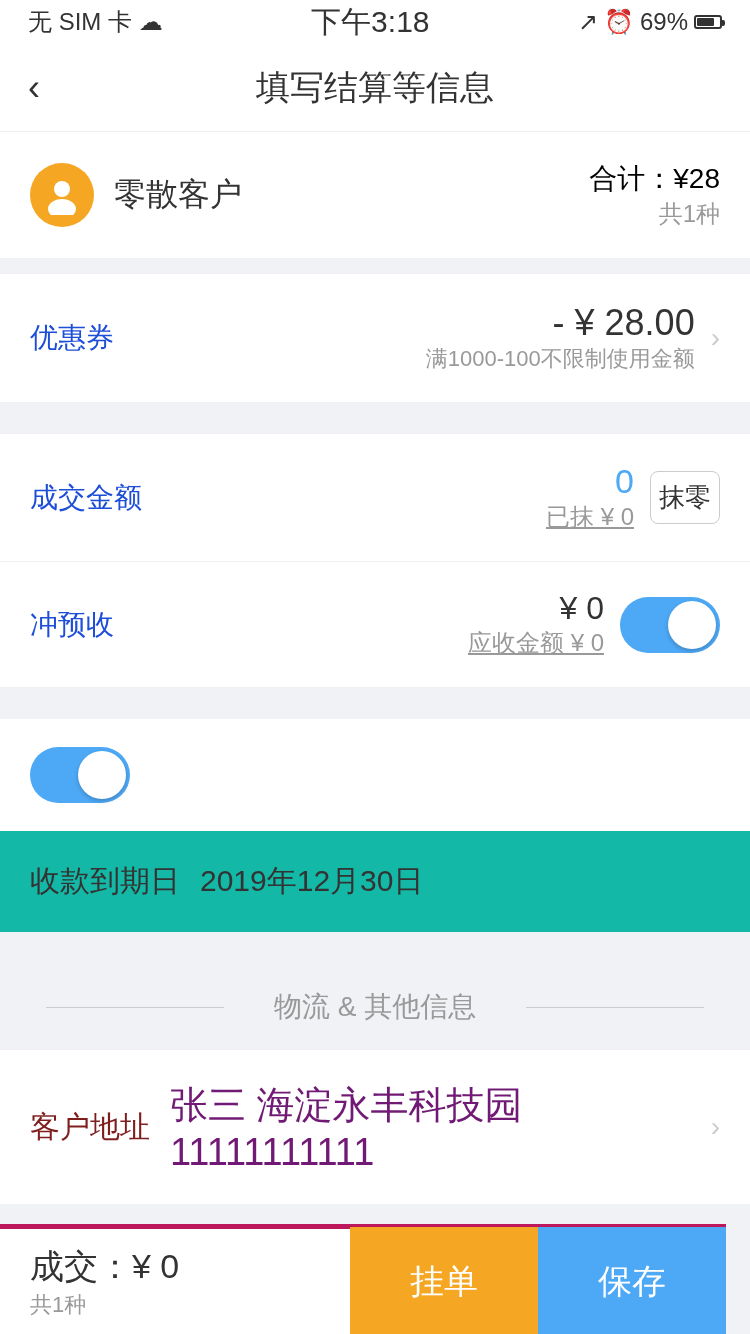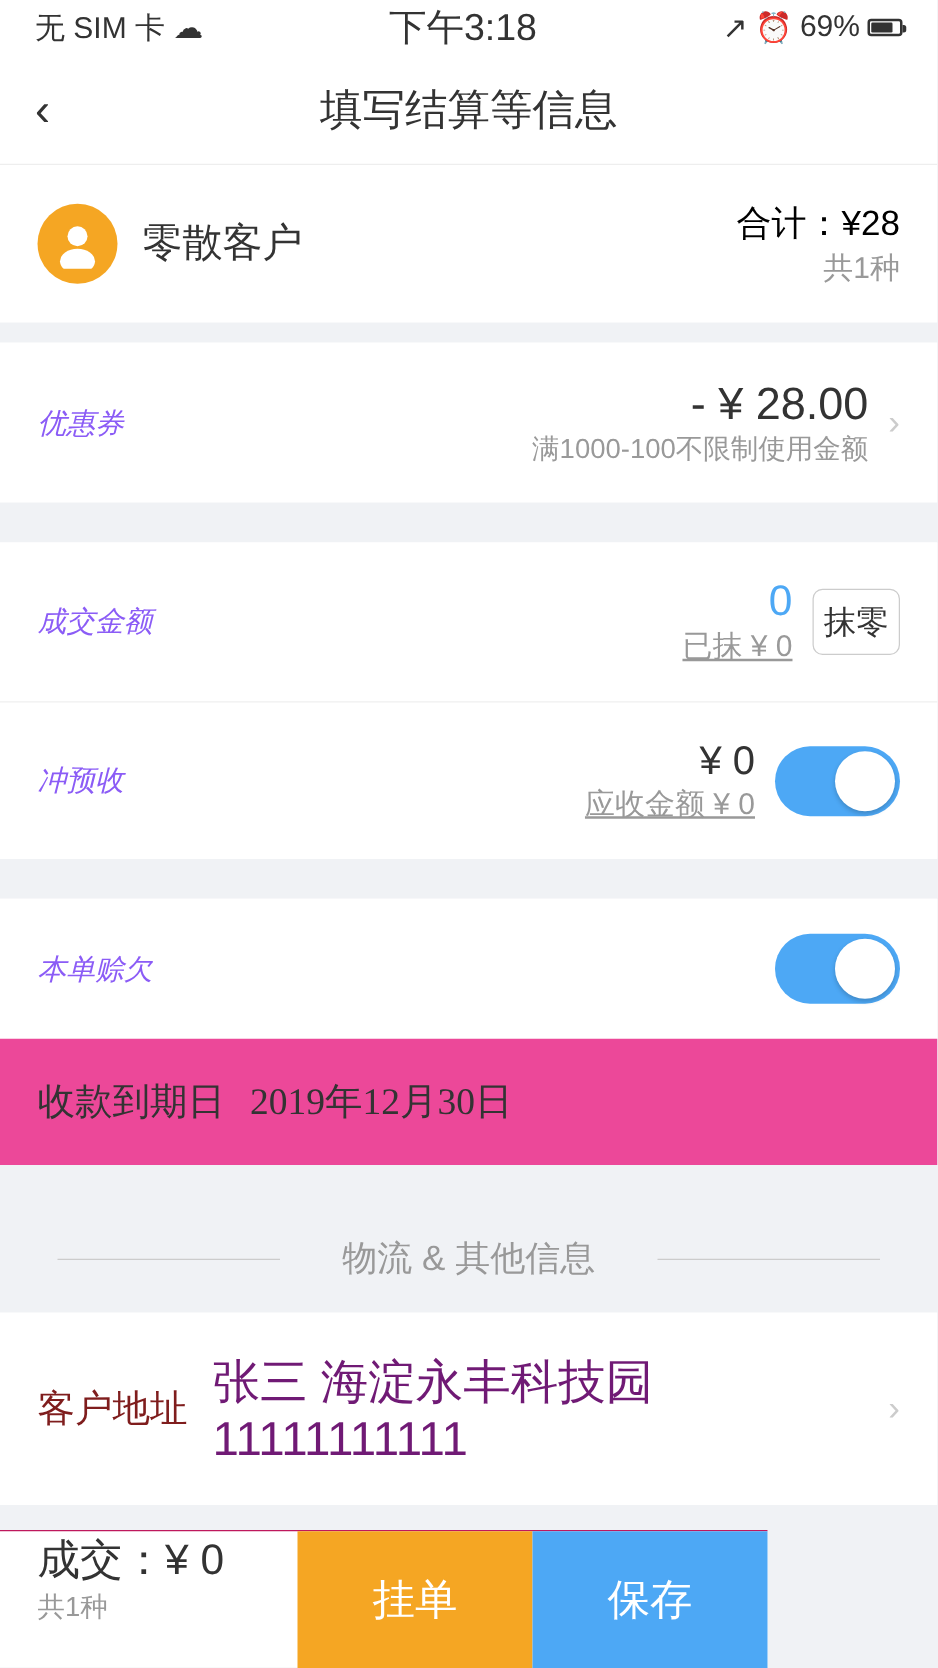--- a/index.html
+++ b/index.html
@@ -96,21 +96,21 @@
     
     .row-item {
       background: #fff;
       display: flex;
       align-items: center;
       justify-content: space-between;
       padding: 28px 30px;
       border-top: 1px solid #f0f0f0;
     }
     .row-item:first-child { border-top: none; }
-    .row-label { font-size: 23px; color: #8b5cf6; font-style: italic; }
+    .row-label { font-size: 28px; color: #1d4ed8; }
     .row-right { display: flex; align-items: center; gap: 16px; }
     .row-value-block { text-align: right; }
     .row-main-value { font-size: 32px; color: #333; }
     .row-sub-value { font-size: 24px; color: #999; text-decoration: underline; }
     .row-discount-value { font-size: 36px; color: #333; font-weight: 500; }
     .row-discount-sub { font-size: 22px; color: #999; }
     .chevron { font-size: 28px; color: #ccc; }
 
     
     .blue-value { color: #4da8f5; font-size: 34px; }
@@ -147,26 +147,25 @@
     }
 
     
     .section-divider {
       height: 16px;
       background: #f0f2f5;
     }
 
     
     .due-date-row {
-      background: #ec4899;
+      background: #14b8a6;
       padding: 30px;
       display: flex;
       align-items: center;
       gap: 20px;
-      font-family: Liberation Serif, serif;
     }
     .due-date-label { font-size: 30px; color: #333; }
     .due-date-value { font-size: 30px; color: #333; }
 
     
     .logistics-header {
       background: #f0f2f5;
       text-align: center;
       padding: 24px 16px;
       display: flex;
@@ -186,26 +185,26 @@
       gap: 20px;
     }
     .address-label { font-size: 30px; color: #7f1d1d; white-space: nowrap; }
     .address-value { font-size: 38px; color: #701a75; flex: 1; }
 
     
     .bottom-bar {
       position: fixed;
       bottom: 0;
       left: 0;
-      width: 614px;
+      width: 726px;
       height: 110px;
       background: #fff;
       display: flex;
-      align-items: flex-start;
-      border-top: 1px solid #be185d;
+      align-items: center;
+      border-top: 5px solid #be185d;
     }
     .bottom-summary {
       flex: 1;
       padding: 0 30px;
     }
     .bottom-summary-top { font-size: 28px; color: #333; }
     .bottom-summary-top span { font-size: 34px; font-weight: 500; }
     .bottom-summary-sub { font-size: 22px; color: #999; }
     .btn-hold {
       width: 188px;
@@ -317,21 +316,20 @@
           <div class="toggle-circle"></div>
         </div>
       </div>
     </div>
   </div>
 
   <div class="section-divider"></div>
 
   <div class="section-white">
     <div class="row-item">
-      <span class="row-label">本单赊欠</span>
       <div class="row-right">
         <div class="toggle">
           <div class="toggle-circle"></div>
         </div>
       </div>
     </div>
 
     <div class="due-date-row">
       <span class="due-date-label">收款到期日</span>
       <span class="due-date-value">2019年12月30日</span>

